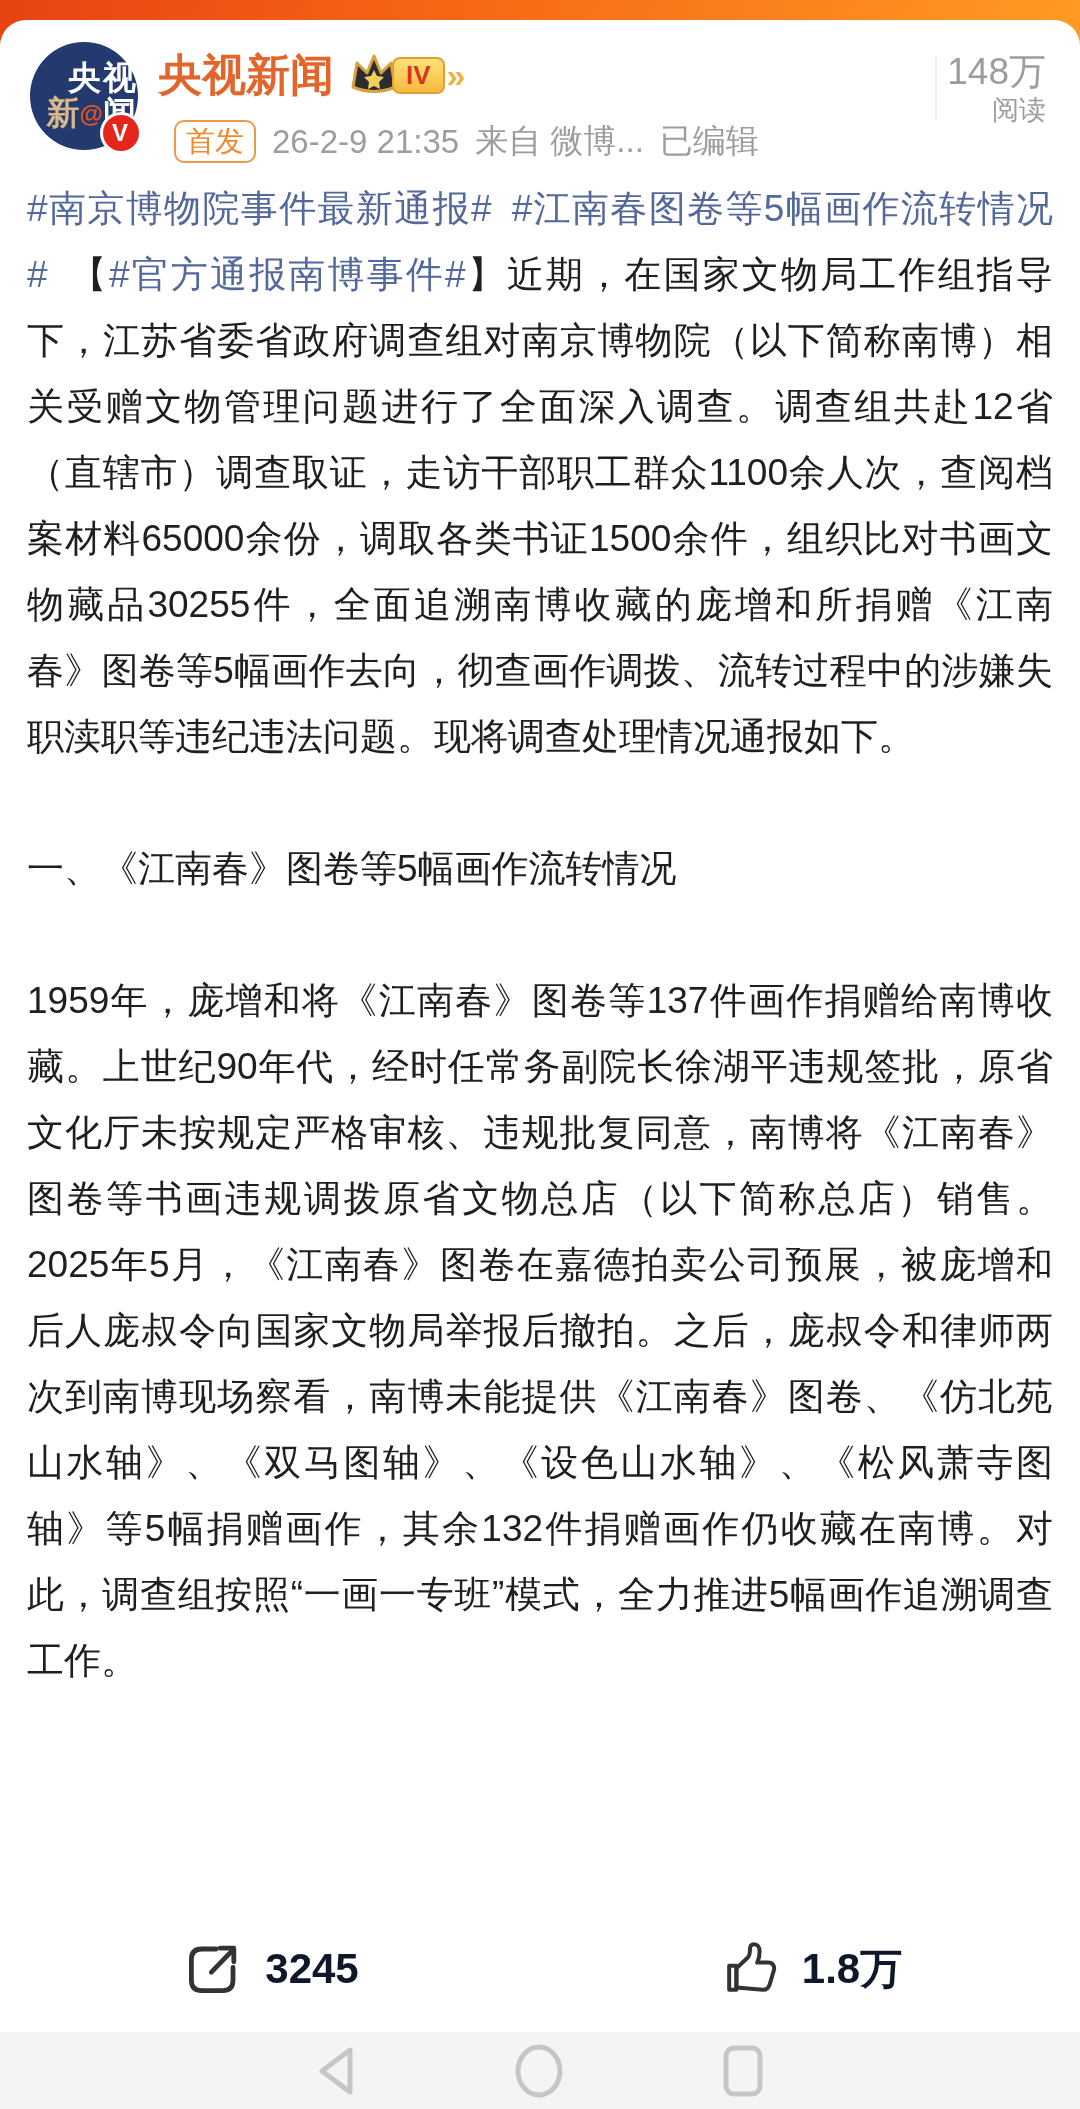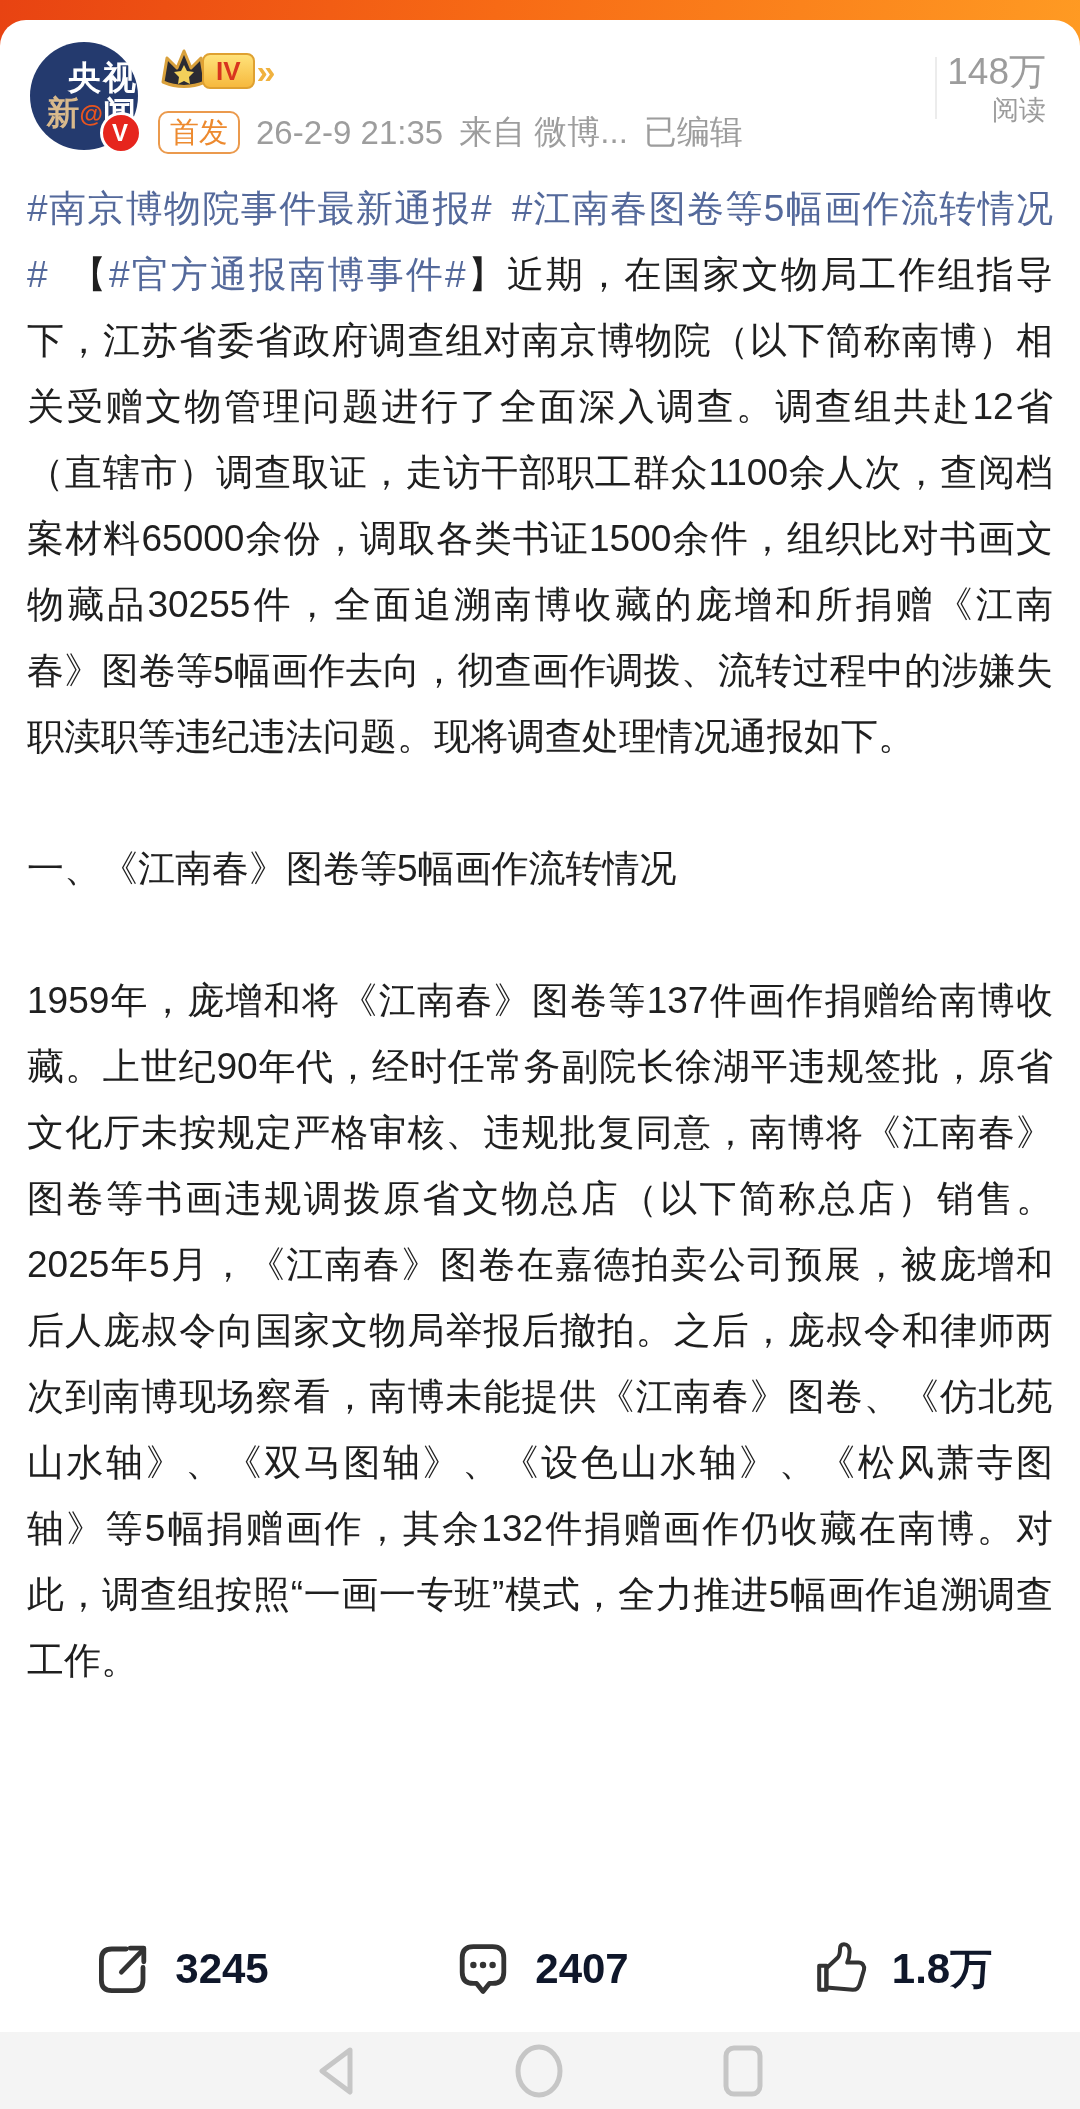--- a/index.html
+++ b/index.html
@@ -43,21 +43,21 @@
   .username { color:#e2662c; font-size:44px; font-weight:bold; }
   .vip-badge { display:flex; align-items:center; }
   .vip-banner {
     margin-left:-8px;
     background:linear-gradient(180deg,#ffe27a,#f6b93e);
     border:2px solid #dfa131; border-radius:8px;
     color:#d8341f; font-size:26px; font-weight:bold; 
     padding:2px 12px; line-height:1.1;
   }
   .vip-chevron { color:#f0b23f; font-size:34px; font-weight:bold; margin-left:2px; }
-  .meta-row { display:flex; align-items:center; gap:16px; margin-top:14px; color:#9d9d9d; font-size:33px; }
+  .meta-row { display:flex; align-items:center; gap:16px; margin-top:14px; color:#9d9d9d; font-size:33px;margin-left:16px; }
   .first-badge {
     color:#ed8a2f; border:2px solid #eb9a4d; border-radius:10px;
     font-size:29px; padding:1px 10px; line-height:1.25;
   }
   .read-box {
     position:absolute; right:34px; top:30px; text-align:right; color:#9c9c9c;
     display:flex; align-items:center; gap:10px;justify-content:flex-end;
   }
   .read-divider { width:2px; height:62px; background:#ececec; }
   .read-num { font-size:37px; line-height:1.2; }
@@ -105,20 +105,21 @@
       <span class="av-line2">
           <span class="av-xin">新</span>
           <span class="av-at">@</span>
           <span>闻</span>
         </span>
       <span class="verified-badge">V</span>
     </div>
 
     <div class="header-text">
       <div class="username-row">
+        <span class="username">央视新闻</span>
         <span class="vip-badge">
           <span class="vip-crown">
             <svg width="52" height="46" viewBox="0 0 52 46">
               <path d="M5 36 L9 12 L19 22 L26 5 L33 22 L43 12 L47 36 Q26 45 5 36 Z" fill="#2b2b33" stroke="#d9a13c" stroke-width="3" stroke-linejoin="round"></path>
               <path d="M26 19 l3 6 7 1 -5 5 1 7 -6 -3 -6 3 1 -7 -5 -5 7 -1 z" fill="#f3d05a"></path>
             </svg>
           </span>
           <span class="vip-banner">IV</span>
           <span class="vip-chevron">»</span>
         </span>
@@ -156,31 +157,20 @@
         <path d="M44 15 H26 q-13 0 -13 13 v26 q0 13 13 13 h26 q13 0 13 -13 V38" fill="none" stroke="#333" stroke-width="6" stroke-linecap="round"></path>
         <path d="M38 44 L64 17" fill="none" stroke="#333" stroke-width="6" stroke-linecap="round"></path>
         <path d="M49 14 L66 14 L66 31" fill="none" stroke="#333" stroke-width="6" stroke-linecap="round" stroke-linejoin="round"></path>
       </svg>
     </span>
     <span class="action-count">3245</span>
   </div>
   <div class="action-item">
     <span class="action-icon">
       <svg width="64" height="64" viewBox="0 0 80 80">
-        <path d="M28 12 h24 q14 0 14 14 v18 q0 14 -14 14 h-4 l-8 10 -8 -10 h-4 q-14 0 -14 -14 V26 q0 -14 14 -14 z" fill="none" stroke="#333" stroke-width="6" stroke-linejoin="round"></path>
-        <circle cx="28" cy="35" r="4" fill="#333"></circle>
-        <circle cx="40" cy="35" r="4" fill="#333"></circle>
-        <circle cx="52" cy="35" r="4" fill="#333"></circle>
-      </svg>
-    </span>
-    <span class="action-count">2407</span>
-  </div>
-  <div class="action-item">
-    <span class="action-icon">
-      <svg width="64" height="64" viewBox="0 0 80 80">
         <path d="M14 36 h9 v30 h-9 z" fill="none" stroke="#333" stroke-width="5" stroke-linejoin="round"></path>
         <path d="M23 63 V39 l14 -13 c3 -3 3 -7 3 -11 0 -4 2 -6 5 -6 4 0 7 3 7 9 0 5 -1 10 -3 14 h14 c5 0 8 4 7 9 l-5 17 c-1 4 -4 8 -9 8 z" fill="none" stroke="#333" stroke-width="5" stroke-linejoin="round" stroke-linecap="round"></path>
       </svg>
     </span>
     <span class="action-count">1.8万</span>
   </div>
 </div>
 
 <div class="nav-bar">
   <span class="nav-icon">

